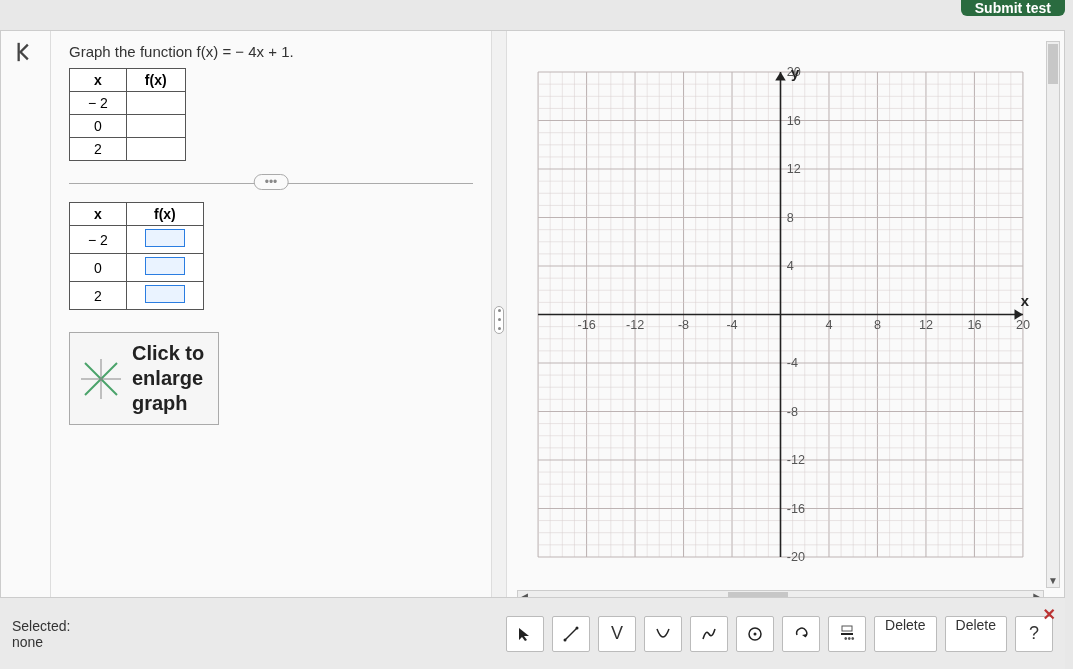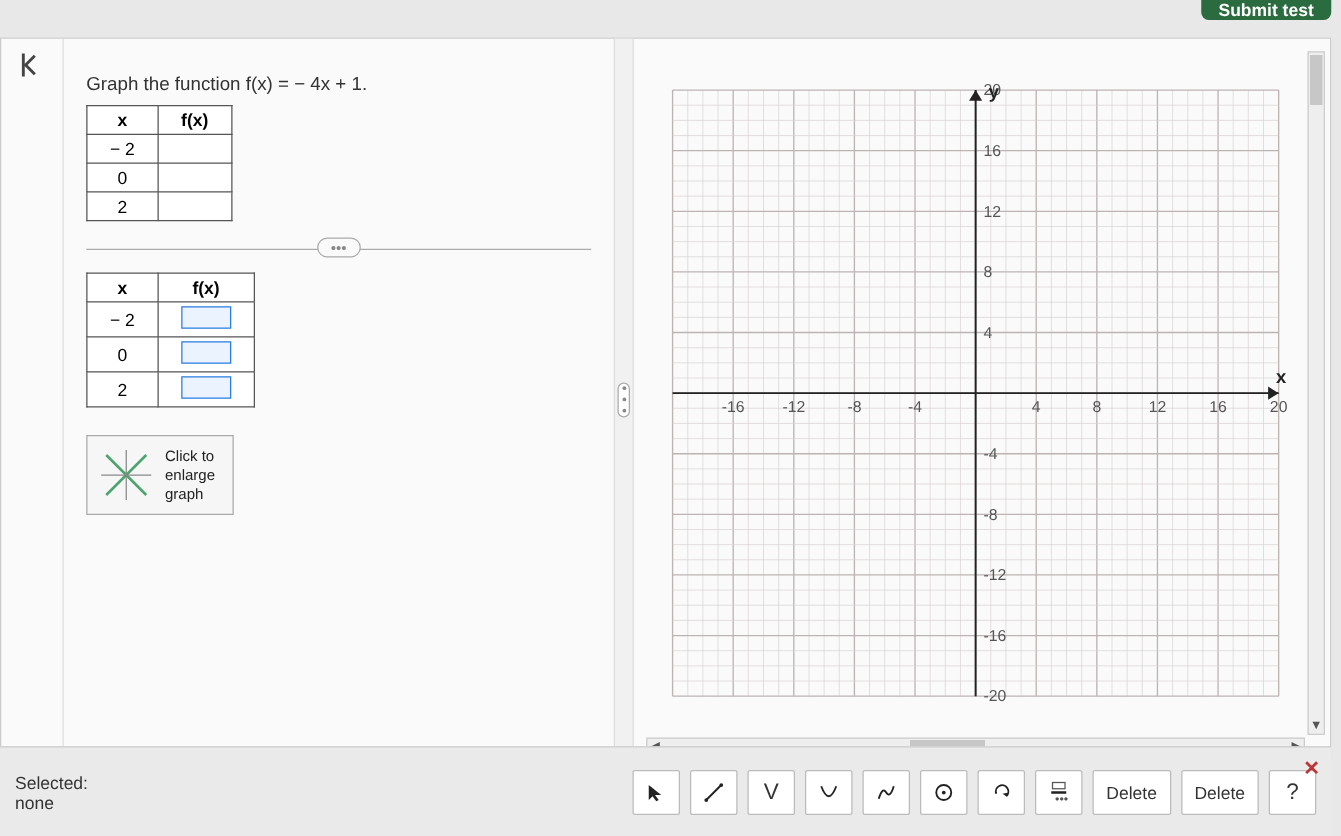--- a/index.html
+++ b/index.html
@@ -37,21 +37,21 @@
     padding-top: 10px;
     border-right: 1px solid #ddd;
   }
   .back-icon {
     font-size: 22px;
     color: #555;
     cursor: pointer;
   }
   .left-pane {
     width: 440px;
-    padding: 28px 18px;
+    padding: 12px 18px;
     overflow-y: auto;
     position: relative;
   }
   .prompt {
     font-size: 15px;
     color: #333;
     margin-bottom: 8px;
   }
   table.ft {
     border-collapse: collapse;
@@ -98,21 +98,21 @@
     background: #f6f6f6;
     padding: 8px 14px 8px 8px;
     margin-top: 12px;
     cursor: pointer;
   }
   .enlarge-thumb {
     width: 46px; height: 46px;
     display: flex; align-items: center; justify-content: center;
     color: #3a7;
   }
-  .enlarge-label { font-size: 12px; line-height: 1.25; color: #222; }
+  .enlarge-label { font-size: 20px; line-height: 1.25; color: #222; font-weight: bold; }
   .splitter {
     width: 16px;
     display: flex;
     align-items: center;
     justify-content: center;
     background: #f1f1f1;
     border-left: 1px solid #ddd;
     border-right: 1px solid #ddd;
   }
   .grip {
@@ -214,21 +214,21 @@
     color: #333;
     cursor: pointer;
     border-radius: 2px;
   }
   .txt-btn {
     height: 36px;
     padding: 0 10px;
     border: 1px solid #bbb;
     background: #fff;
     display: flex;
-    align-items: center;
+    align-items: flex-start;
     font-size: 14px;
     color: #333;
     cursor: pointer;
     border-radius: 2px;
   }
   .help-btn {
     position: relative;
   }
   .help-x {
     position: absolute;

